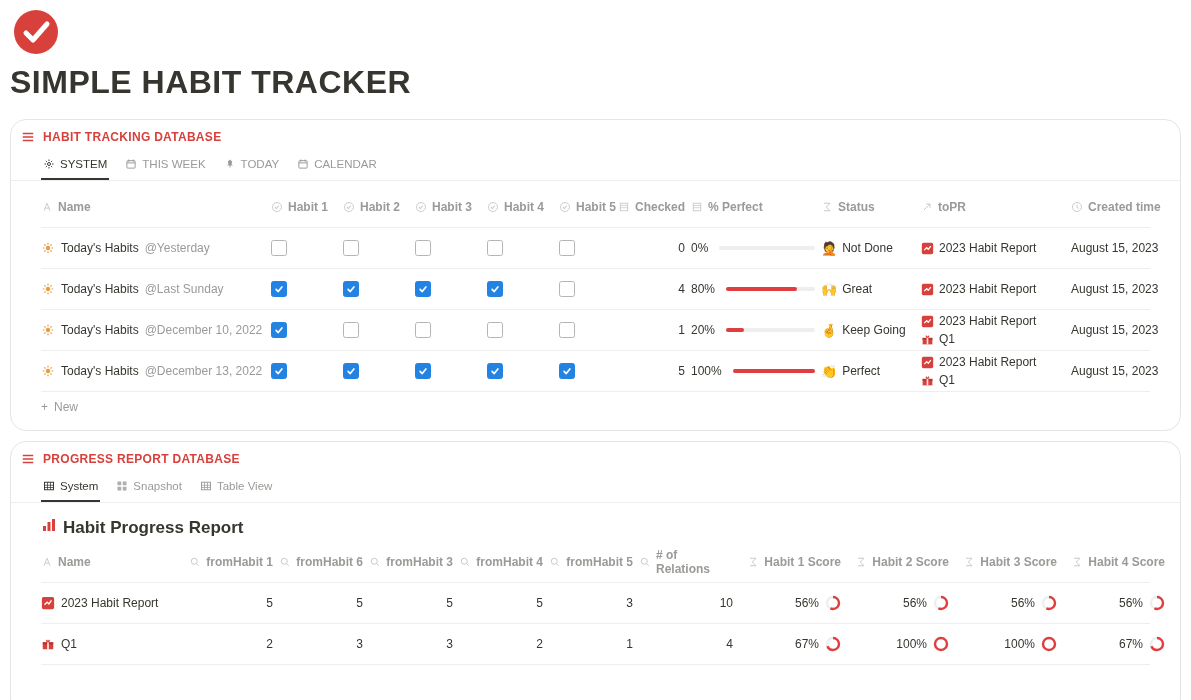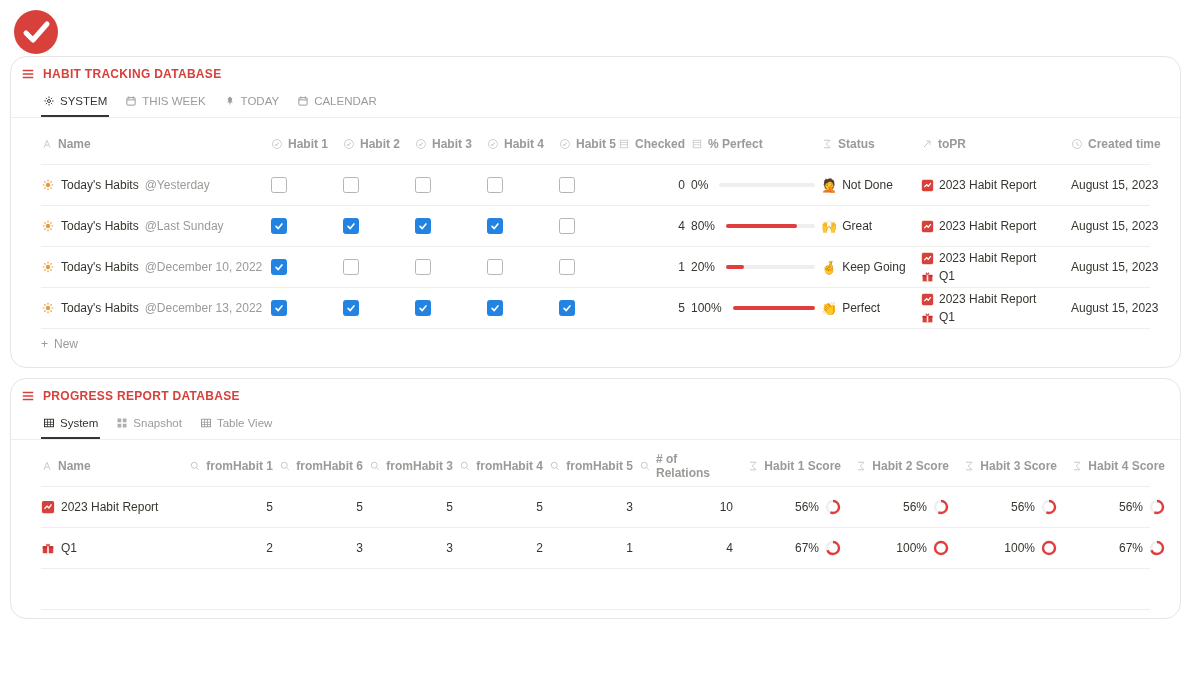--- a/index.html
+++ b/index.html
@@ -49,20 +49,21 @@
 </head>
 <body>
 <div class="page">
 
 <div class="hdr-icon">
   <svg viewBox="0 0 48 48">
         <circle cx="24" cy="24" r="22" fill="#d8403b"></circle>
         <path d="M14 25 L21 32 L35 16" stroke="#fff" stroke-width="5" fill="none" stroke-linecap="round" stroke-linejoin="round"></path>
       </svg>
 </div>
+<div class="page-title">SIMPLE HABIT TRACKER</div>
 
 <div class="panel">
   <div class="panel-hd">
     <span class="toggle-ic">
       <svg viewBox="0 0 16 16">
             <path d="M2 4h12M2 8h12M2 12h12" stroke="#d8403b" stroke-width="1.6"></path>
           </svg>
     </span>
     <span class="t">HABIT TRACKING DATABASE</span>
   </div>
@@ -480,20 +481,28 @@
           <span>Snapshot</span>
         </div>
         <div class="tab">
           <span class="ic"><svg viewBox="0 0 16 16">
               <rect x="2" y="3" width="12" height="10" fill="none" stroke="currentColor" stroke-width="1.3"></rect>
               <path d="M2 7h12M2 10h12M6 3v10M10 3v10" stroke="currentColor" stroke-width="1"></path>
             </svg></span>
           <span>Table View</span>
         </div>
       </div>
+  <div class="db-title">
+    <span><svg width="16" height="16" viewBox="0 0 16 16">
+            <rect x="2" y="9" width="3" height="5" fill="#d8403b"></rect>
+            <rect x="6.5" y="5" width="3" height="9" fill="#d8403b"></rect>
+            <rect x="11" y="2" width="3" height="12" fill="#d8403b"></rect>
+          </svg></span>
+    <span>Habit Progress Report</span>
+  </div>
   <div class="tbl" id="tbl2">
         <div class="row g-prog hd">
           <div class="cell">
             <span class="col-icon"><svg viewBox="0 0 16 16">
                 <path d="M4 13L8 3l4 10M5.5 9.5h5" stroke="currentColor" stroke-width="1.2" fill="none"></path>
               </svg></span>
             <span>Name</span>
           </div>
           <div class="cell r">
             <span class="col-icon"><svg viewBox="0 0 16 16">

